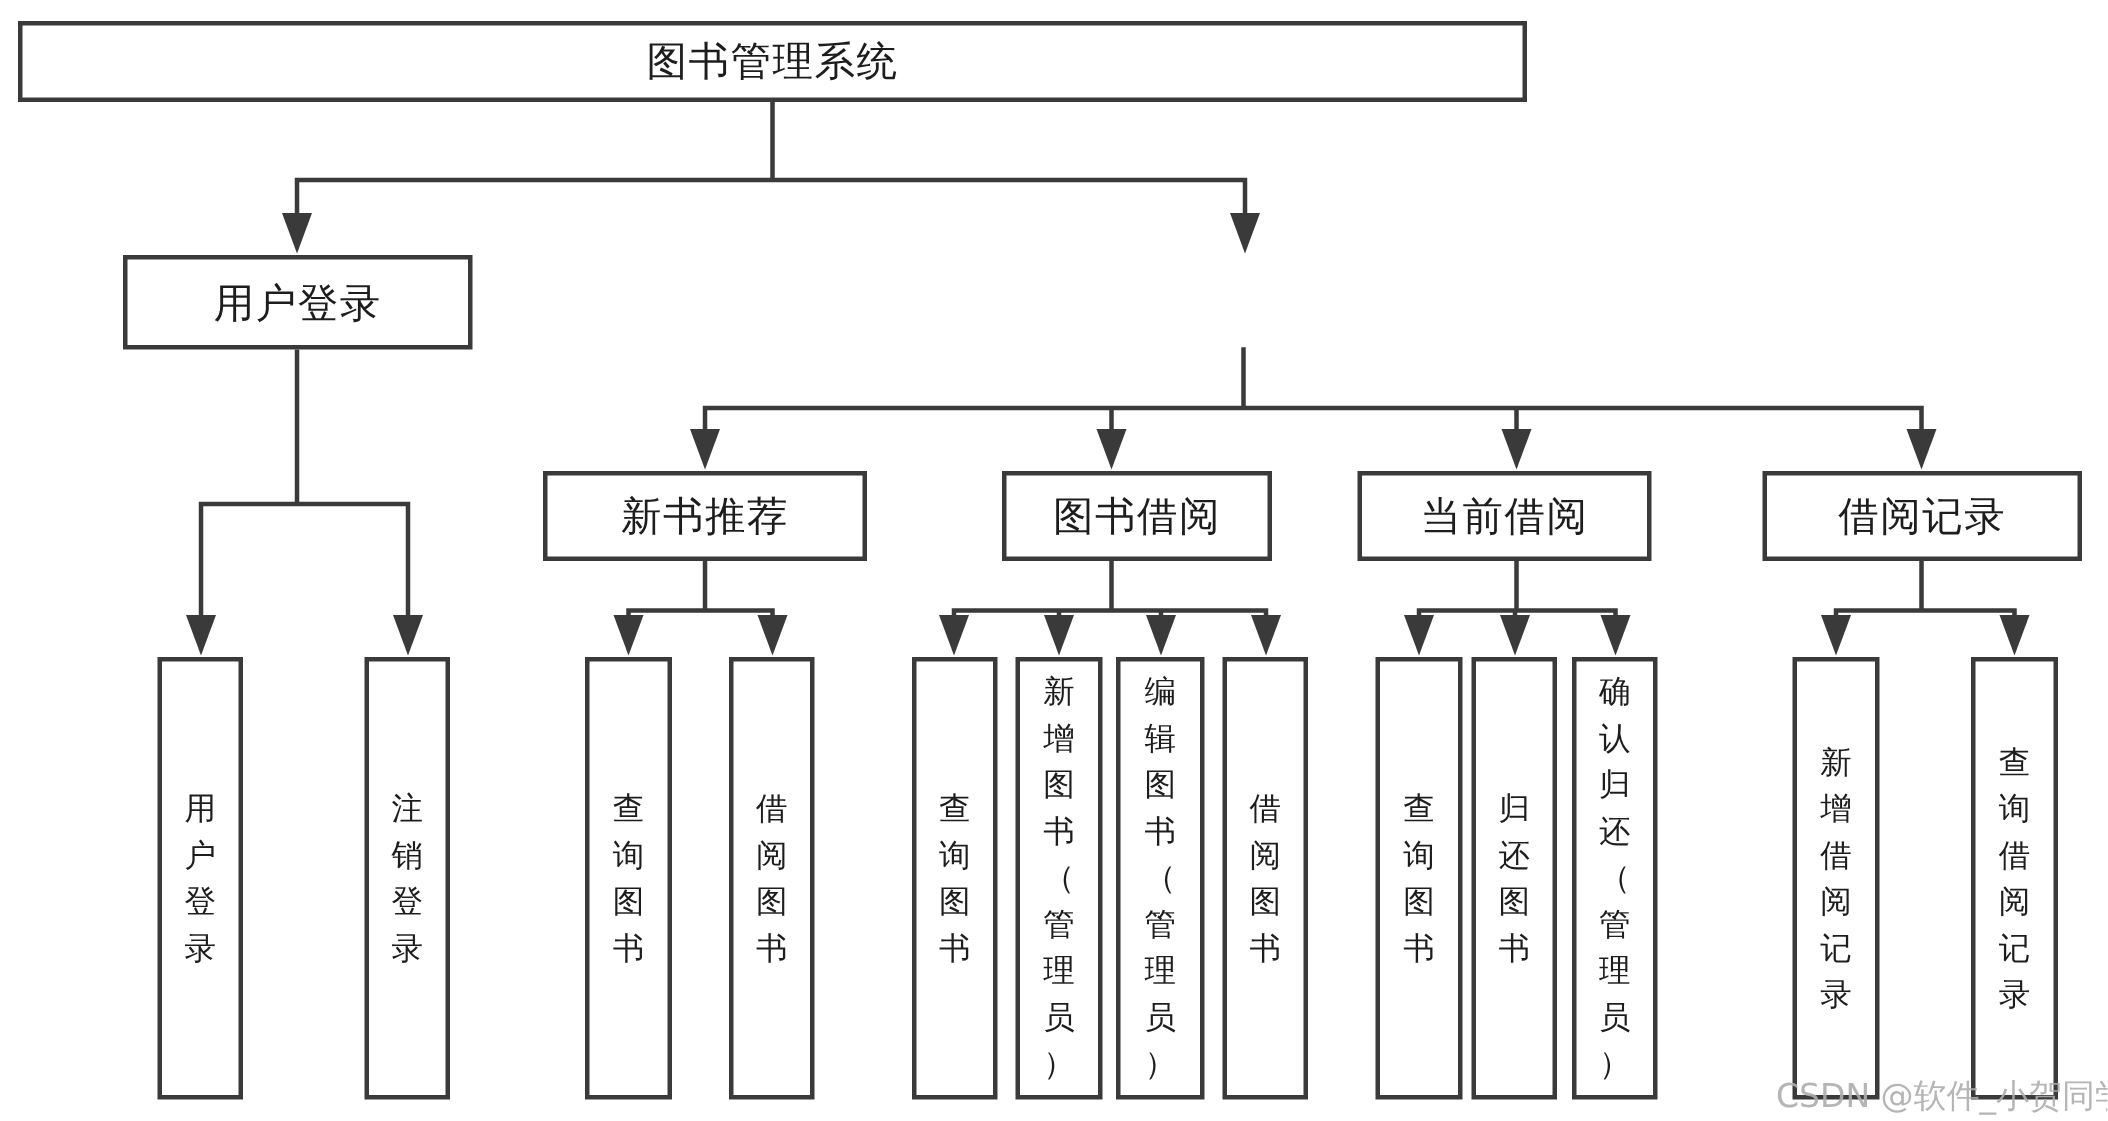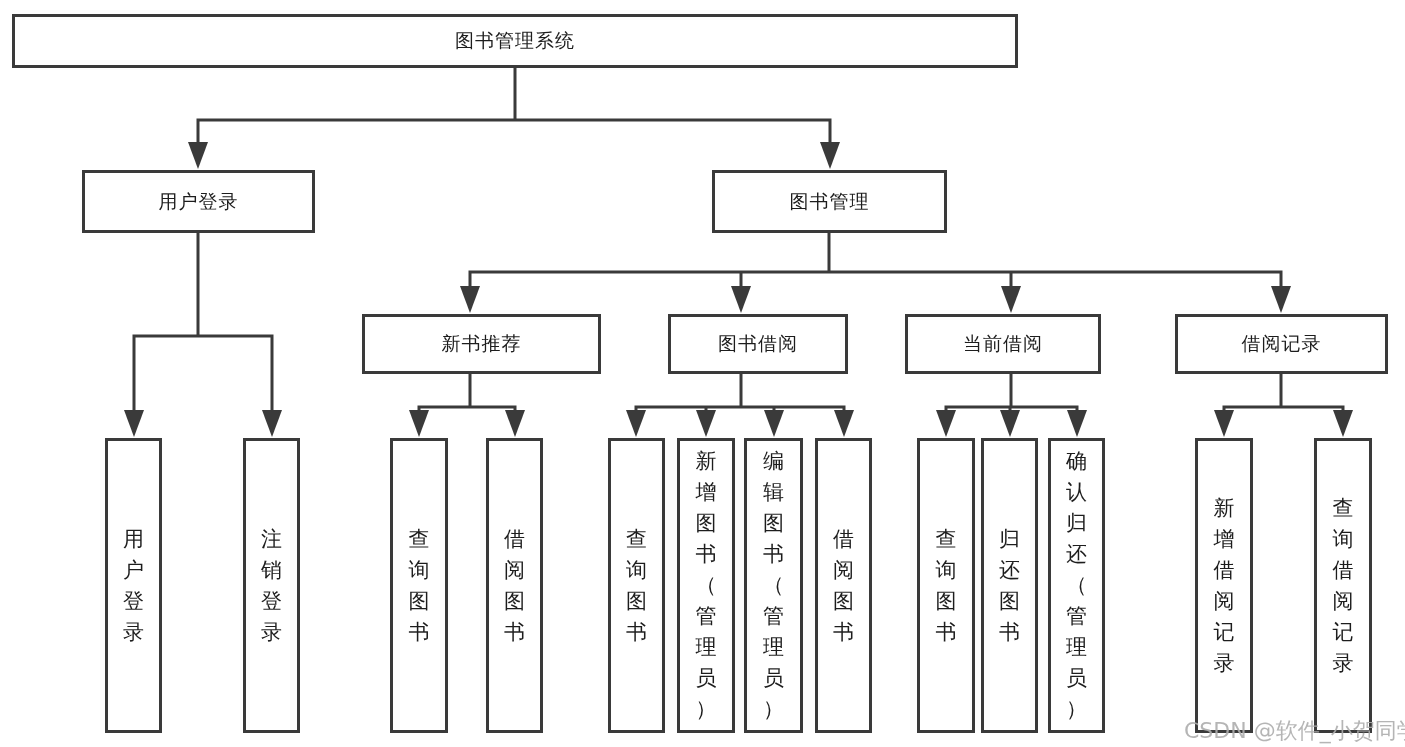--- a/index.html
+++ b/index.html
@@ -13,21 +13,21 @@
   .canvas { position: absolute; inset: 0; width: 1405px; height: 747px; }
   svg.wires { position: absolute; left: 0; top: 0; z-index: 1; }
   .node {
     position: absolute;
     background: #ffffff;
     border: 3px solid #3a3a3a;
     display: flex; align-items: center; justify-content: center;
     color: #1d1d1d;
     z-index: 2;
   }
-  .node-h { font-size: 19px; letter-spacing: 1px; }
+  .node-h { font-size: 27px; letter-spacing: 1px; }
   .root-box   { left: 12px;  top: 14px;  width: 1006px; height: 54px; }
   .lvl2       { top: 170px; height: 63px; }
   .lvl3       { top: 314px; height: 60px; }
   .leaf       { top: 438px; height: 295px; }
   .v-label {
     white-space: pre;
     text-align: center;
     font-size: 21px;
     line-height: 31px;
     color: #1d1d1d;
@@ -95,25 +95,22 @@
     </g>
   </svg>
 
   <div class="node node-h root-box">
     <span>图书管理系统</span>
   </div>
 
   <div class="node node-h lvl2" style="left:82px; width:233px;">
     <span>用户登录</span>
   </div>
-  <div class="node node-h lvl2" style="left:712px; width:235px;">
-    <span>图书管理</span>
-  </div>
-
-  <div class="node node-h lvl3" style="left:362px; width:239px;">
+
+  <div class="node node-h lvl3" style="left:362px; width:216px;">
     <span>新书推荐</span>
   </div>
   <div class="node node-h lvl3" style="left:668px; width:180px;">
     <span>图书借阅</span>
   </div>
   <div class="node node-h lvl3" style="left:905px; width:196px;">
     <span>当前借阅</span>
   </div>
   <div class="node node-h lvl3" style="left:1175px; width:213px;">
     <span>借阅记录</span>

